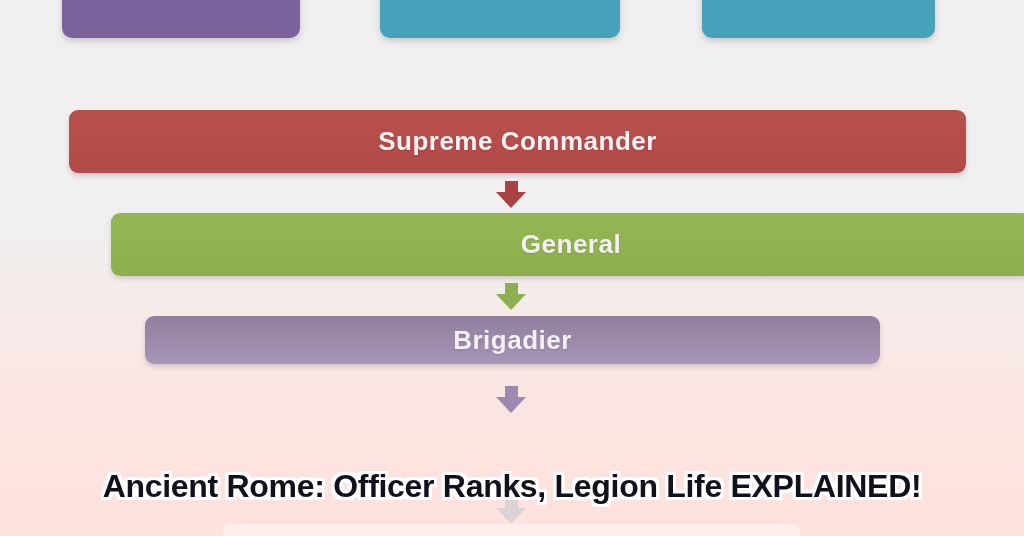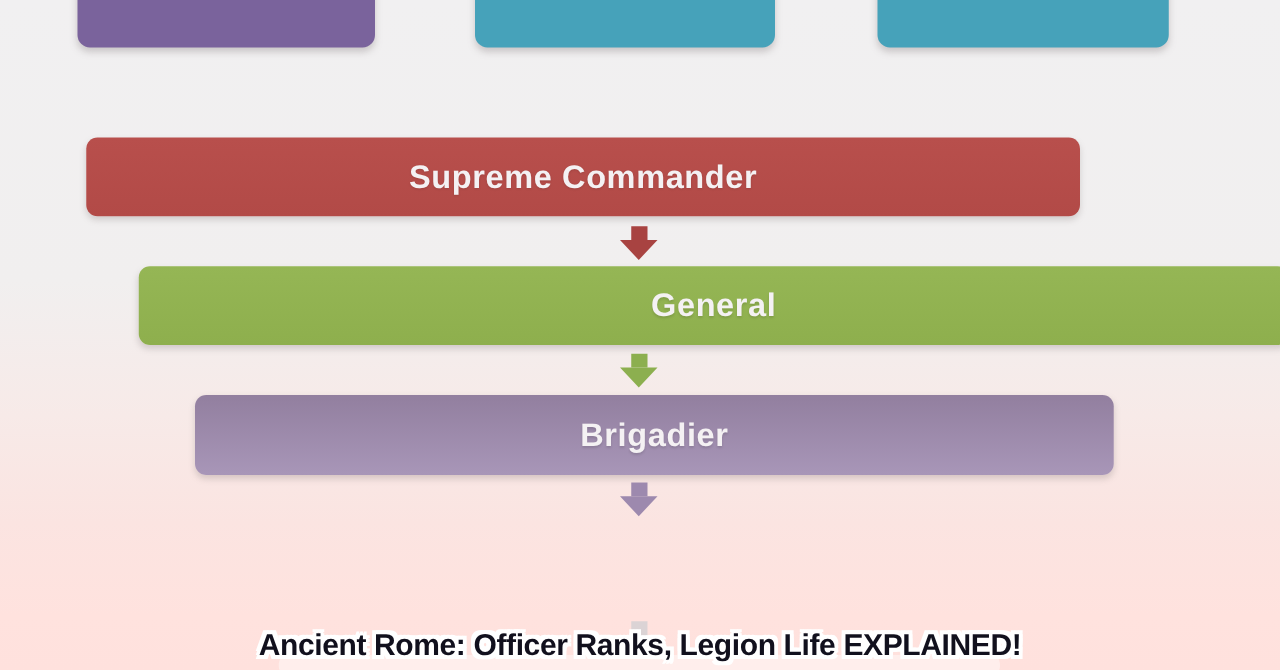--- a/index.html
+++ b/index.html
@@ -35,25 +35,25 @@
     display: flex;
     align-items: center;
     justify-content: center;
     font-weight: bold;
     font-size: 26px;
     letter-spacing: 0.5px;
     color: #f4f1f3;
     text-shadow: 0 1px 2px rgba(0,0,0,0.12);
     box-shadow: 0 3px 5px rgba(125,115,115,0.28);
   }
-  .bar.supreme  { left: 69px;  top: 110px; width: 795px; height: 63px;
+  .bar.supreme  { left: 69px;  top: 110px; width: 897px; height: 63px;
                   background: linear-gradient(180deg, #b84f4c, #b24a47); }
   .bar.general  { left: 111px; top: 213px; width: 920px; height: 63px;
                   background: linear-gradient(180deg, #95b655, #8eaf4d); }
-  .bar.brigadier{ left: 156px; top: 316px; width: 735px; height: 64px;
+  .bar.brigadier{ left: 145px; top: 316px; width: 735px; height: 48px;
                   background: linear-gradient(180deg, #927f9f, #a896b8); text-align: center; }
   .bar.colonel  { left: 186px; top: 418px; width: 653px; height: 58px;
                   box-shadow: none;
                   background: linear-gradient(180deg,
                     rgba(197,213,220,0.95) 0%,
                     rgba(183,198,206,0.70) 60%,
                     rgba(183,198,206,0.22) 100%);
                   color: rgba(228,234,238,0.95);
                   text-shadow: none; }
 
@@ -85,30 +85,29 @@
     box-shadow: none;
     background: rgba(255,249,247,0.55);
   }
 
   
   .caption {
     position: absolute;
     left: 0; right: 0; top: 468px;
     text-align: center;
     font-weight: bold;
-    font-size: 24px;
+    font-size: 32px;
     letter-spacing: -0.3px;
     color: #11101d;
     text-shadow:
       -3px -3px 0 #fff,  0 -3px 0 #fff,  3px -3px 0 #fff,
       -3px  0   0 #fff,  3px  0   0 #fff,
       -3px  3px 0 #fff,  0  3px 0 #fff,  3px  3px 0 #fff,
       -2px -2px 0 #fff,  2px -2px 0 #fff,
       -2px  2px 0 #fff,  2px  2px 0 #fff;
-    margin-top: 35px;
   }
 </style>
 </head>
 <body>
 
 <div class="canvas">
 
   <div class="top-box purple"></div>
   <div class="top-box teal-1"></div>
   <div class="top-box teal-2"></div>

